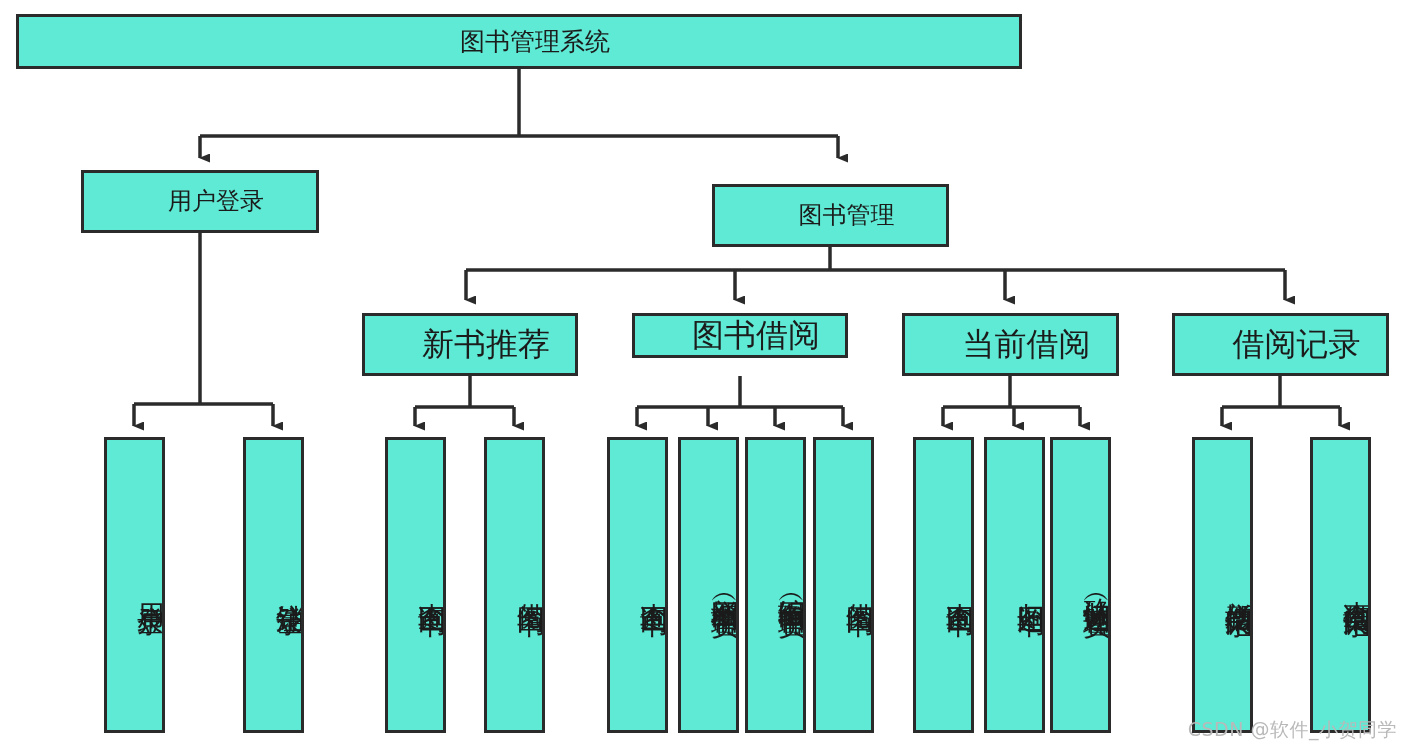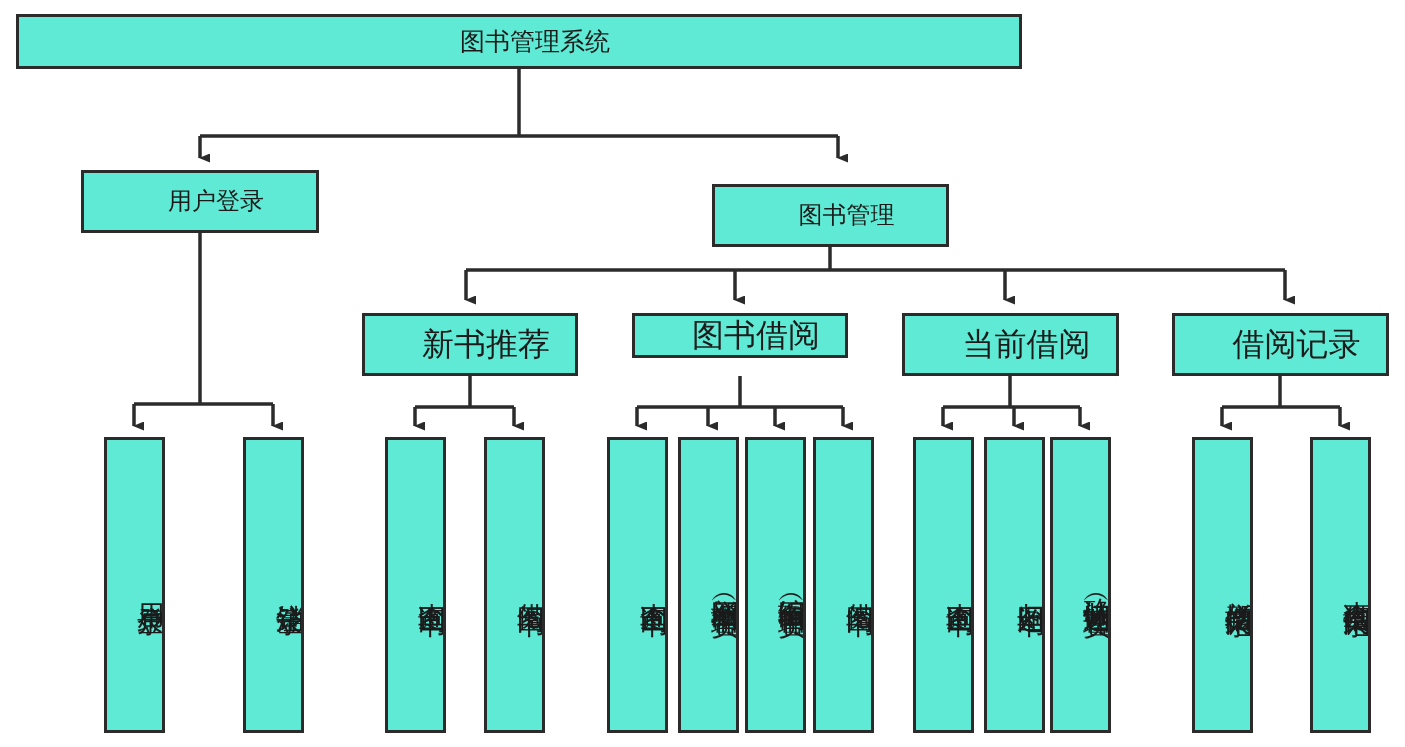--- a/index.html
+++ b/index.html
@@ -199,14 +199,15 @@
     <span class="node-label">确认归还（管理员）</span>
   </div>
 
   <div class="node leaf" style="left:1192px; top:437px; width:61px; height:296px;">
     <span class="node-label">新增借阅记录</span>
   </div>
   <div class="node leaf" style="left:1310px; top:437px; width:61px; height:296px;">
     <span class="node-label">查询借阅记录</span>
   </div>
 
+  <div class="watermark">CSDN @软件_小贺同学</div>
 
 </div>
 
 </body></html>

